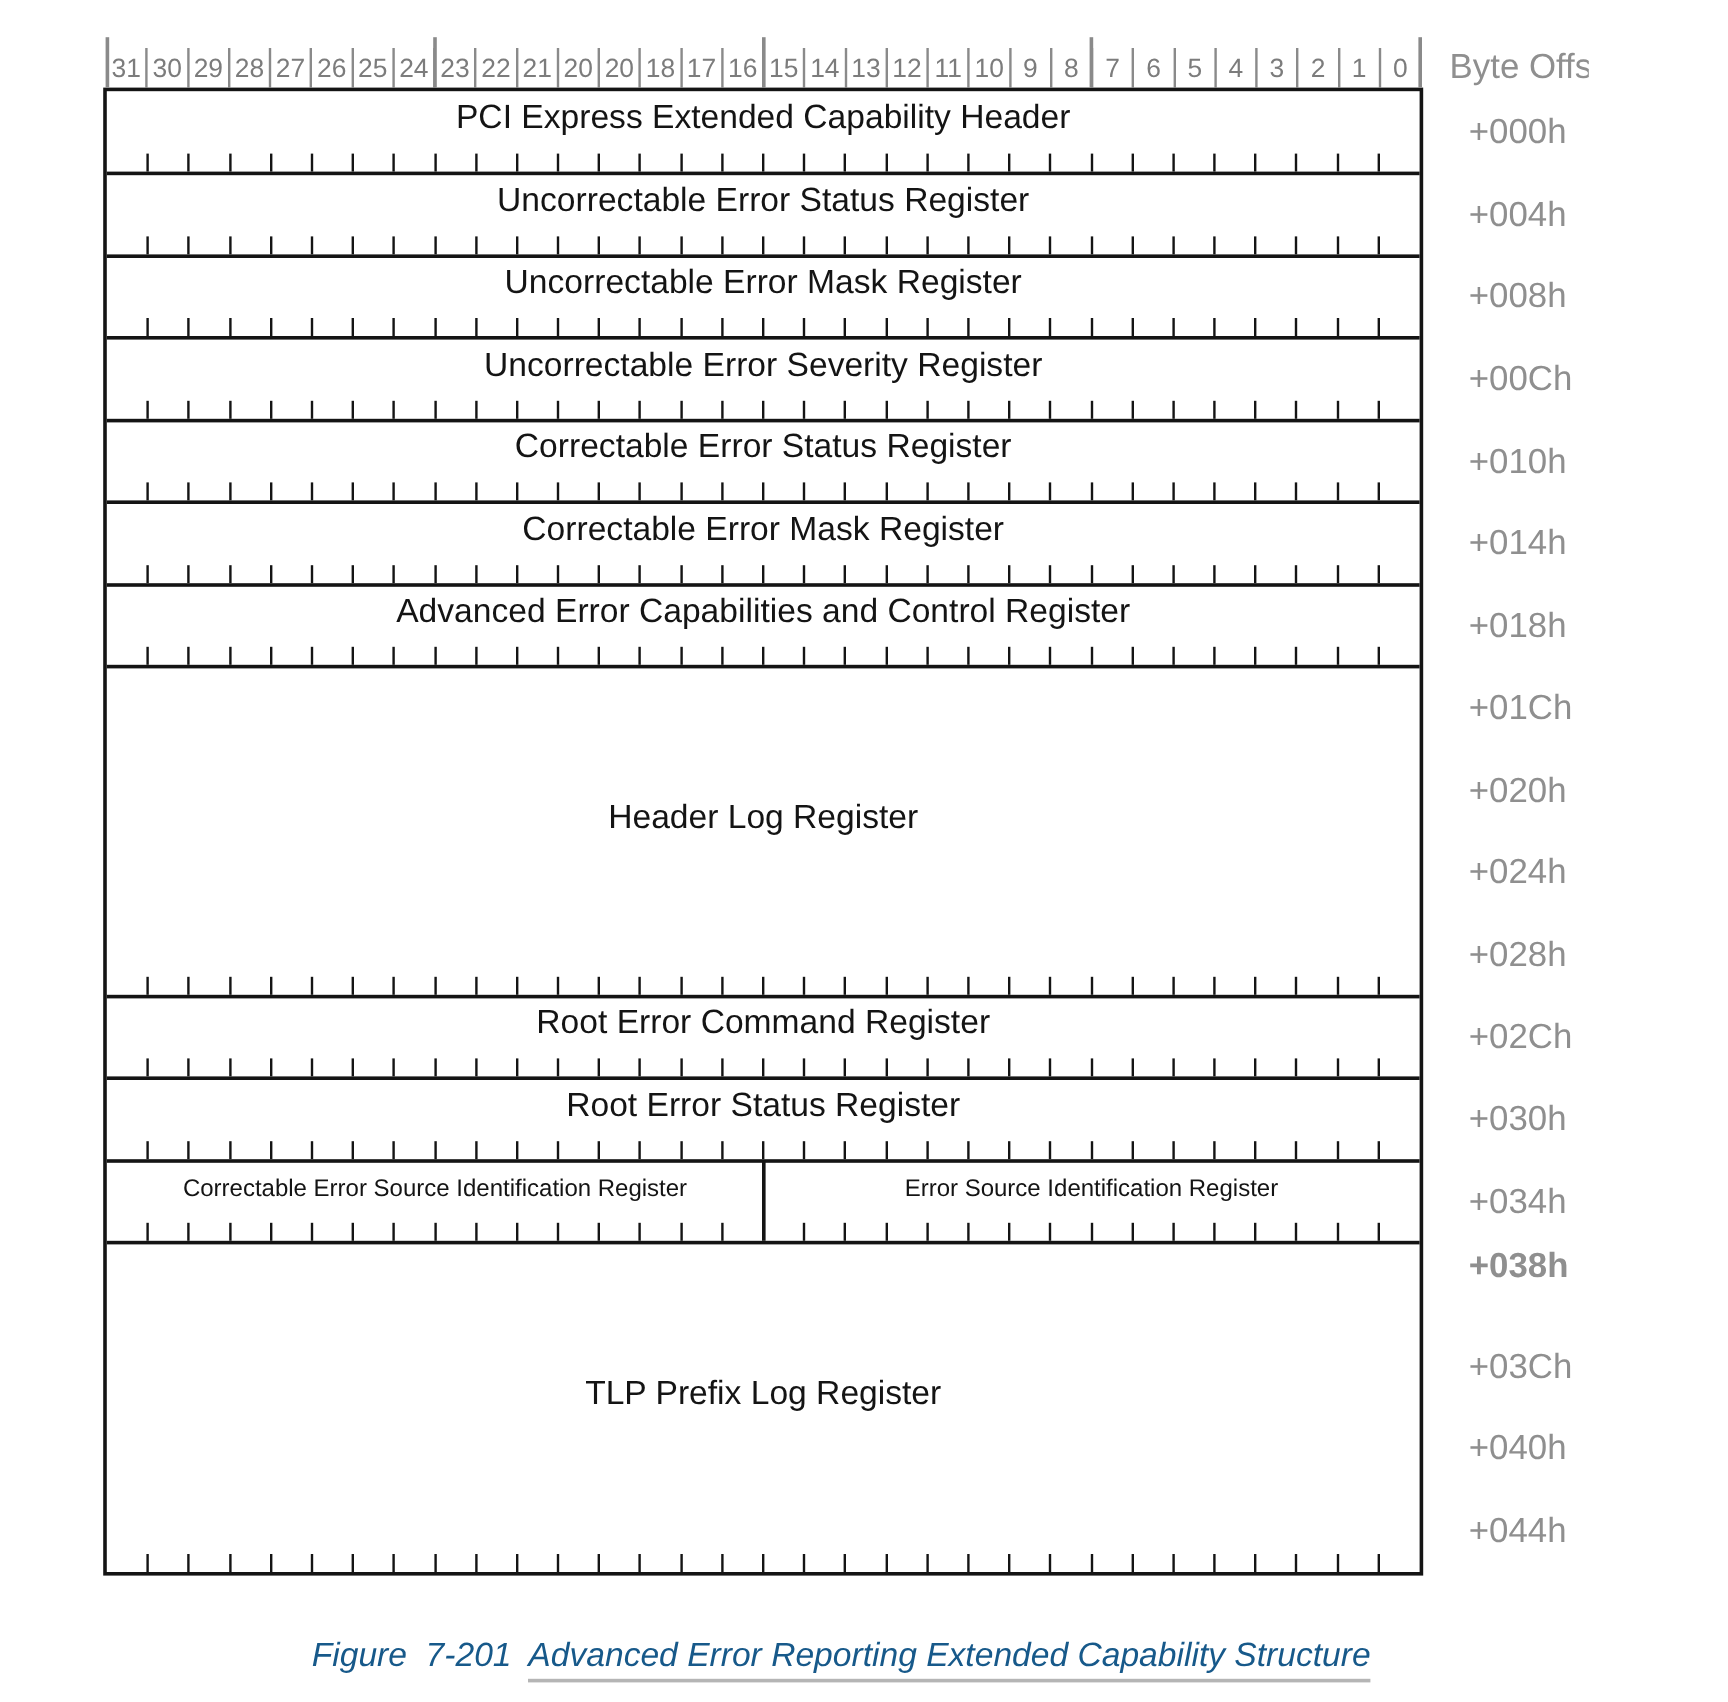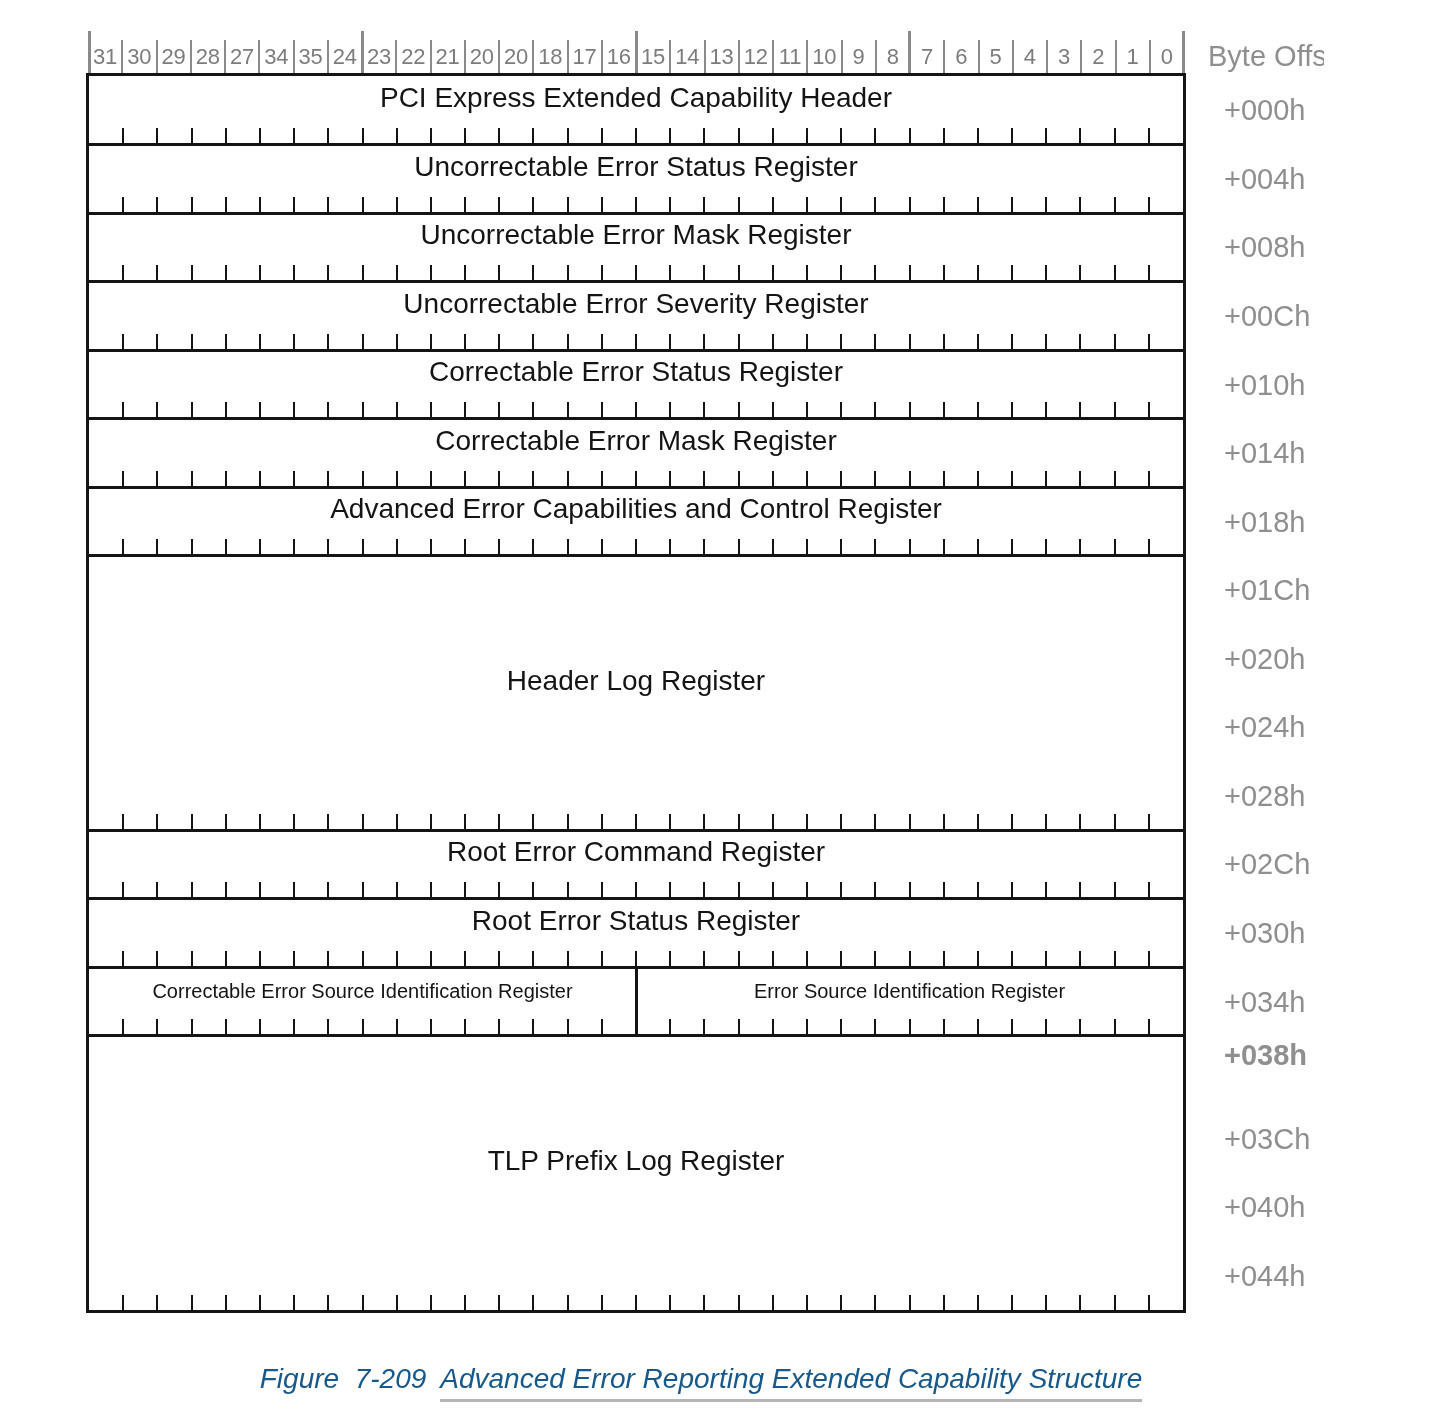--- a/index.html
+++ b/index.html
@@ -36,22 +36,22 @@
 <body>
 
 <div id="canvas">
 
   <div id="bit-ruler" style="left: 89px; top: 40px; width: 1094px; height: 33px;">
       <div class="bit-cell">31</div>
       <div class="bit-cell">30</div>
       <div class="bit-cell">29</div>
       <div class="bit-cell">28</div>
       <div class="bit-cell">27</div>
-      <div class="bit-cell">34</div>
-      <div class="bit-cell">35</div>
+      <div class="bit-cell">26</div>
+      <div class="bit-cell">25</div>
       <div class="bit-cell">24</div>
       <div class="bit-cell">23</div>
       <div class="bit-cell">22</div>
       <div class="bit-cell">21</div>
       <div class="bit-cell">20</div>
       <div class="bit-cell">20</div>
       <div class="bit-cell">18</div>
       <div class="bit-cell">17</div>
       <div class="bit-cell">16</div>
       <div class="bit-cell">15</div>
@@ -487,21 +487,21 @@
       <div class="offset-label" style="left: 1224px; top: 847.389px;">+02Ch</div>
       <div class="offset-label" style="left: 1224px; top: 915.944px;">+030h</div>
       <div class="offset-label" style="left: 1224px; top: 984.5px;">+034h</div>
       <div class="offset-label" style="left: 1224px; top: 1038px; font-weight: bold;">+038h</div>
       <div class="offset-label" style="left: 1224px; top: 1121.61px;">+03Ch</div>
       <div class="offset-label" style="left: 1224px; top: 1190.17px;">+040h</div>
       <div class="offset-label" style="left: 1224px; top: 1258.72px;">+044h</div>
     </div>
 
   <div id="caption">
-    <span class="fig-label">Figure  7-209</span><span class="fig-title">Advanced Error Reporting Extended Capability Structure</span>
+    <span class="fig-label">Figure  7-201</span><span class="fig-title">Advanced Error Reporting Extended Capability Structure</span>
   </div>
 
 <div class="byte-tick" style="left: 87.5px; top: 31px; height: 42px;"></div>
     <div class="byte-tick" style="left: 361px; top: 31px; height: 42px;"></div>
     <div class="byte-tick" style="left: 634.5px; top: 31px; height: 42px;"></div>
     <div class="byte-tick" style="left: 908px; top: 31px; height: 42px;"></div>
     <div class="byte-tick" style="left: 1181.5px; top: 31px; height: 42px;"></div>
   </div>
 
 </body></html>

